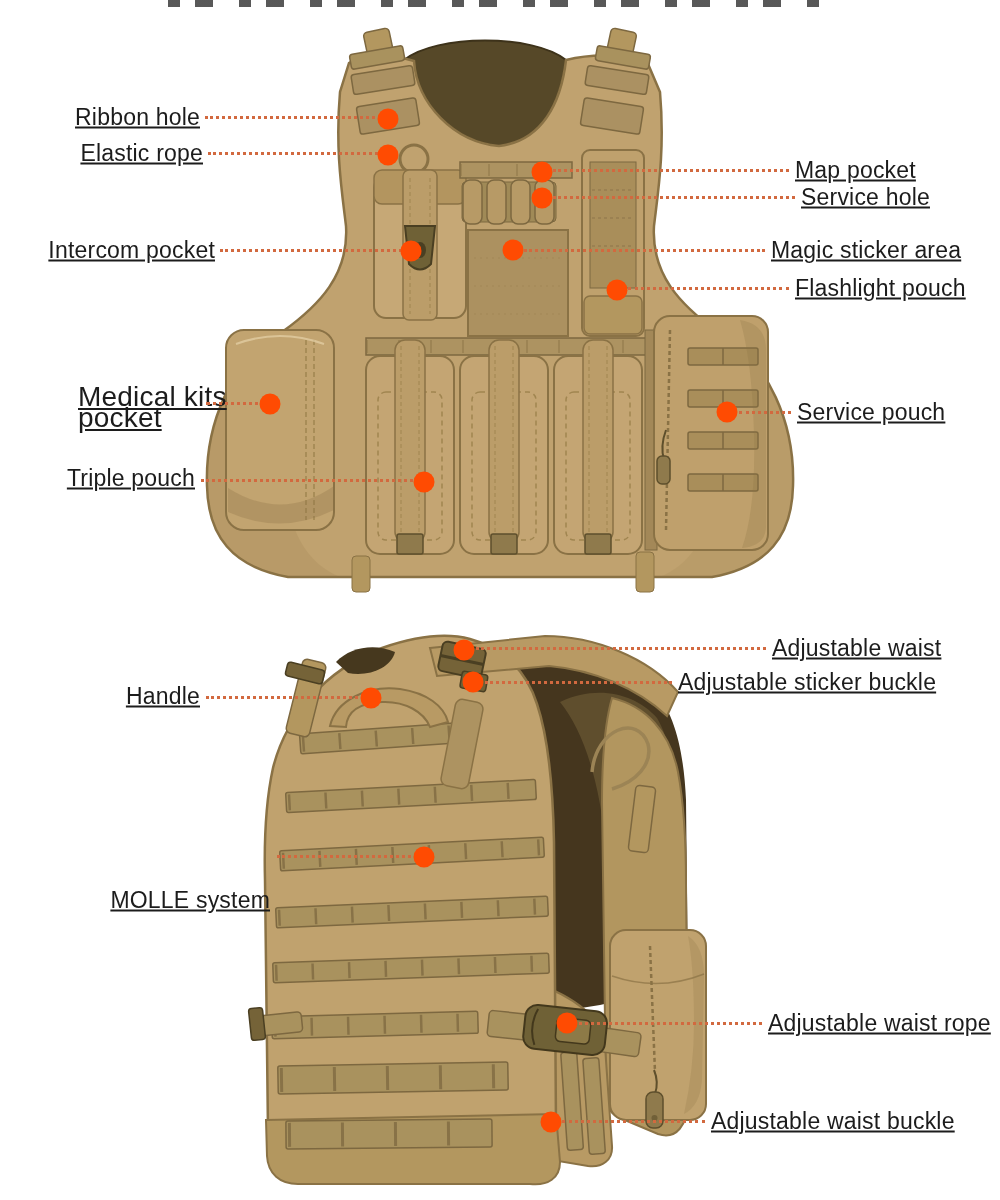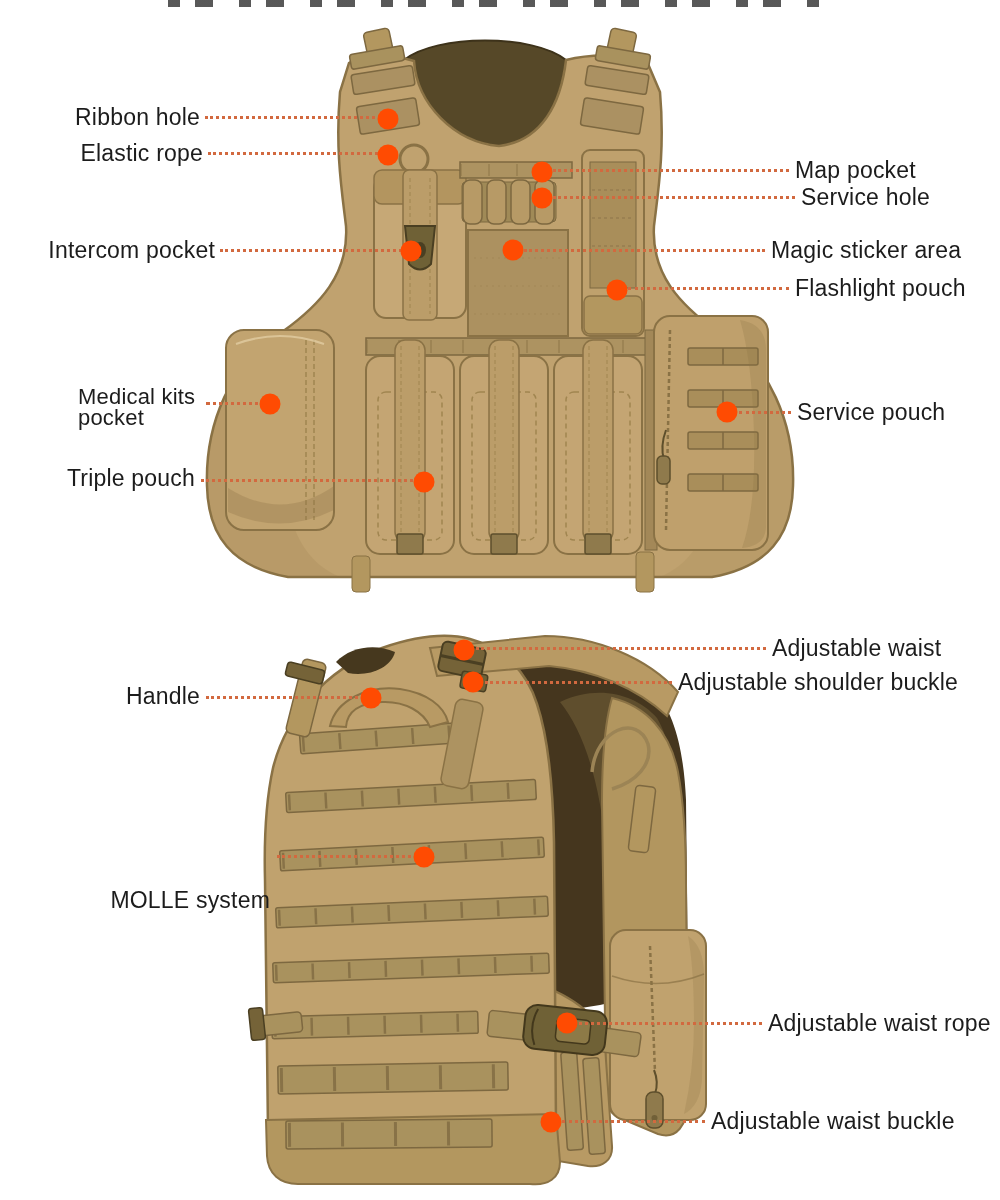--- a/index.html
+++ b/index.html
@@ -4,22 +4,22 @@
 <style>
   html,body{margin:0;padding:0;}
   body{width:1000px;height:1200px;background:#ffffff;position:relative;overflow:hidden;
        font-family:"Liberation Sans", sans-serif;}
   .stage{position:absolute;left:0;top:0;width:1000px;height:1200px;}
   svg.vest{position:absolute;left:0;top:0;width:1000px;height:1200px;}
   .top-remnant{position:absolute;left:168px;top:0;width:664px;height:7px;opacity:.85;
        background:repeating-linear-gradient(90deg,#3b3b3b 0 12px,transparent 12px 27px,
        #3b3b3b 27px 45px,transparent 45px 71px);}
   .callout-label{position:absolute;font-size:23px;color:#1c1c1c;white-space:nowrap;
-       transform:translateY(-50%);letter-spacing:.2px;}
-  .callout-label.multiline{white-space:normal;line-height:21px;font-size:22px;}
+       transform:translateY(-50%);letter-spacing:.2px;text-decoration:underline;}
+  .callout-label.multiline{white-space:normal;line-height:21px;font-size:28px;}
   .leader{position:absolute;height:0;border-top:3px dotted #d2693f;}
   .dot{position:absolute;width:21px;height:21px;border-radius:50%;background:#ff4b02;
        transform:translate(-50%,-50%);}
 </style>
 </head>
 <body>
 
 <div class="stage">
 
   <div class="top-remnant"></div>
@@ -269,21 +269,21 @@
     <span class="callout-label" style="left:797px;top:412px">Service pouch</span>
     <span class="leader" style="left:739px;top:410.5px;width:52px"></span>
     <span class="dot" style="left:727px;top:412px"></span>
   </div>
   <div class="callout">
     <span class="callout-label" style="left:772px;top:648px">Adjustable waist</span>
     <span class="leader" style="left:476px;top:647px;width:290px"></span>
     <span class="dot" style="left:464px;top:650px"></span>
   </div>
   <div class="callout">
-    <span class="callout-label" style="left:678px;top:682px">Adjustable shoulder buckle</span>
+    <span class="callout-label" style="left:678px;top:682px">Adjustable sticker buckle</span>
     <span class="leader" style="left:485px;top:680.5px;width:187px"></span>
     <span class="dot" style="left:473px;top:682px"></span>
   </div>
   <div class="callout">
     <span class="callout-label" style="right:800px;top:696px">Handle</span>
     <span class="leader" style="left:206px;top:695.5px;width:158px"></span>
     <span class="dot" style="left:371px;top:698px"></span>
   </div>
   <div class="callout">
     <span class="callout-label" style="right:730px;top:900px">MOLLE system</span>

